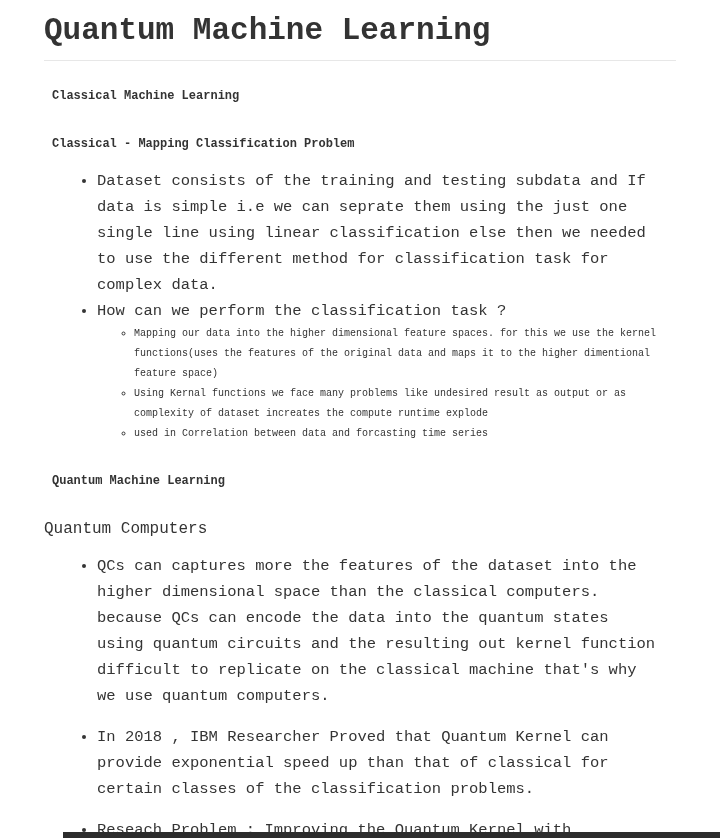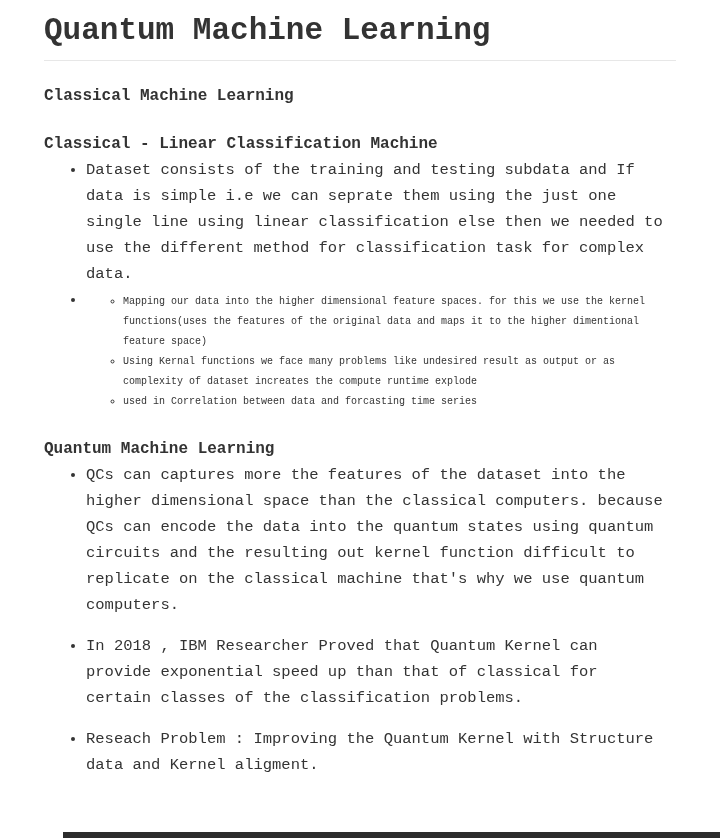--- a/index.html
+++ b/index.html
@@ -26,37 +26,37 @@
     margin: 0;
     color: #333333;
   }
   .rule {
     border: none;
     border-top: 1px solid #e7e7e7;
     margin: 10px 0 0 0;
     height: 0;
   }
   .subheading {
-    font-size: 16px;
+    font-size: 12px;
     font-weight: bold;
     line-height: 16px;
-    margin: 0;
+    margin: 8px;
     color: #333333;
   }
   .h2-classical { margin-top: 27px; }
   .h2-linear    { margin-top: 32px; }
   .h2-quantum   { margin-top: 29px; }
   .qc-paragraph {
     font-size: 16px;
     line-height: 16px;
     margin: 32px 0 0 0;
     font-weight: normal;
   }
   ul.bullet-list {
-    margin: 5px;
+    margin: 16px;
     padding-left: 37px;
     list-style: disc;
     font-size: 15.5px;
     line-height: 26px;
   }
   ul.bullet-list ul {
     margin: 0;
     padding-left: 37px;
     list-style: circle;
     font-size: 10px;
@@ -79,43 +79,45 @@
 <body>
 
 <div class="content">
 
   <h1 class="doc-title">Quantum Machine Learning</h1>
 
   <hr class="rule">
 
   <h2 class="subheading h2-classical">Classical Machine Learning</h2>
 
-  <h2 class="subheading h2-linear">Classical - Linear Classification Machine</h2>
+  <h2 class="subheading h2-linear">Classical - Mapping Classification Problem</h2>
 
   <ul class="bullet-list list-classical">
     <li>
       <span>Dataset consists of the training and testing subdata and If data is simple i.e we can seprate them using the just one single line using linear classification else then we needed to use the different method for classification task for complex data.</span>
     </li>
     <li>
+      <span>How can we perform the classification task ?</span>
       <ul>
         <li>
           <span>Mapping our data into the higher dimensional feature spaces. for this we use the kernel functions(uses the features of the original data and maps it to the higher dimentional feature space)</span>
         </li>
         <li>
           <span>Using Kernal functions we face many problems like undesired result as output or as complexity of dataset increates the compute runtime explode</span>
         </li>
         <li>
           <span>used in Correlation between data and forcasting time series</span>
         </li>
       </ul>
     </li>
   </ul>
 
   <h2 class="subheading h2-quantum">Quantum Machine Learning</h2>
 
+  <p class="qc-paragraph">Quantum Computers</p>
 
   <ul class="bullet-list list-quantum">
     <li>
       <span>QCs can captures more the features of the dataset into the higher dimensional space than the classical computers. because QCs can encode the data into the quantum states using quantum circuits and the resulting out kernel function difficult to replicate on the classical machine that's why we use quantum computers.</span>
     </li>
     <li>
       <span>In 2018 , IBM Researcher Proved that Quantum Kernel can provide exponential speed up than that of classical for certain classes of the classification problems.</span>
     </li>
     <li>
       <span>Reseach Problem : Improving the Quantum Kernel with Structure data and Kernel aligment.</span>

